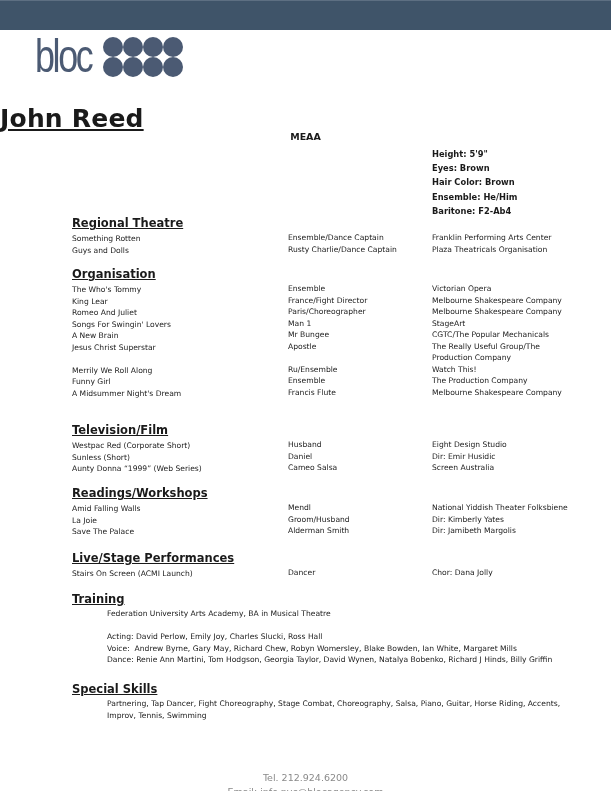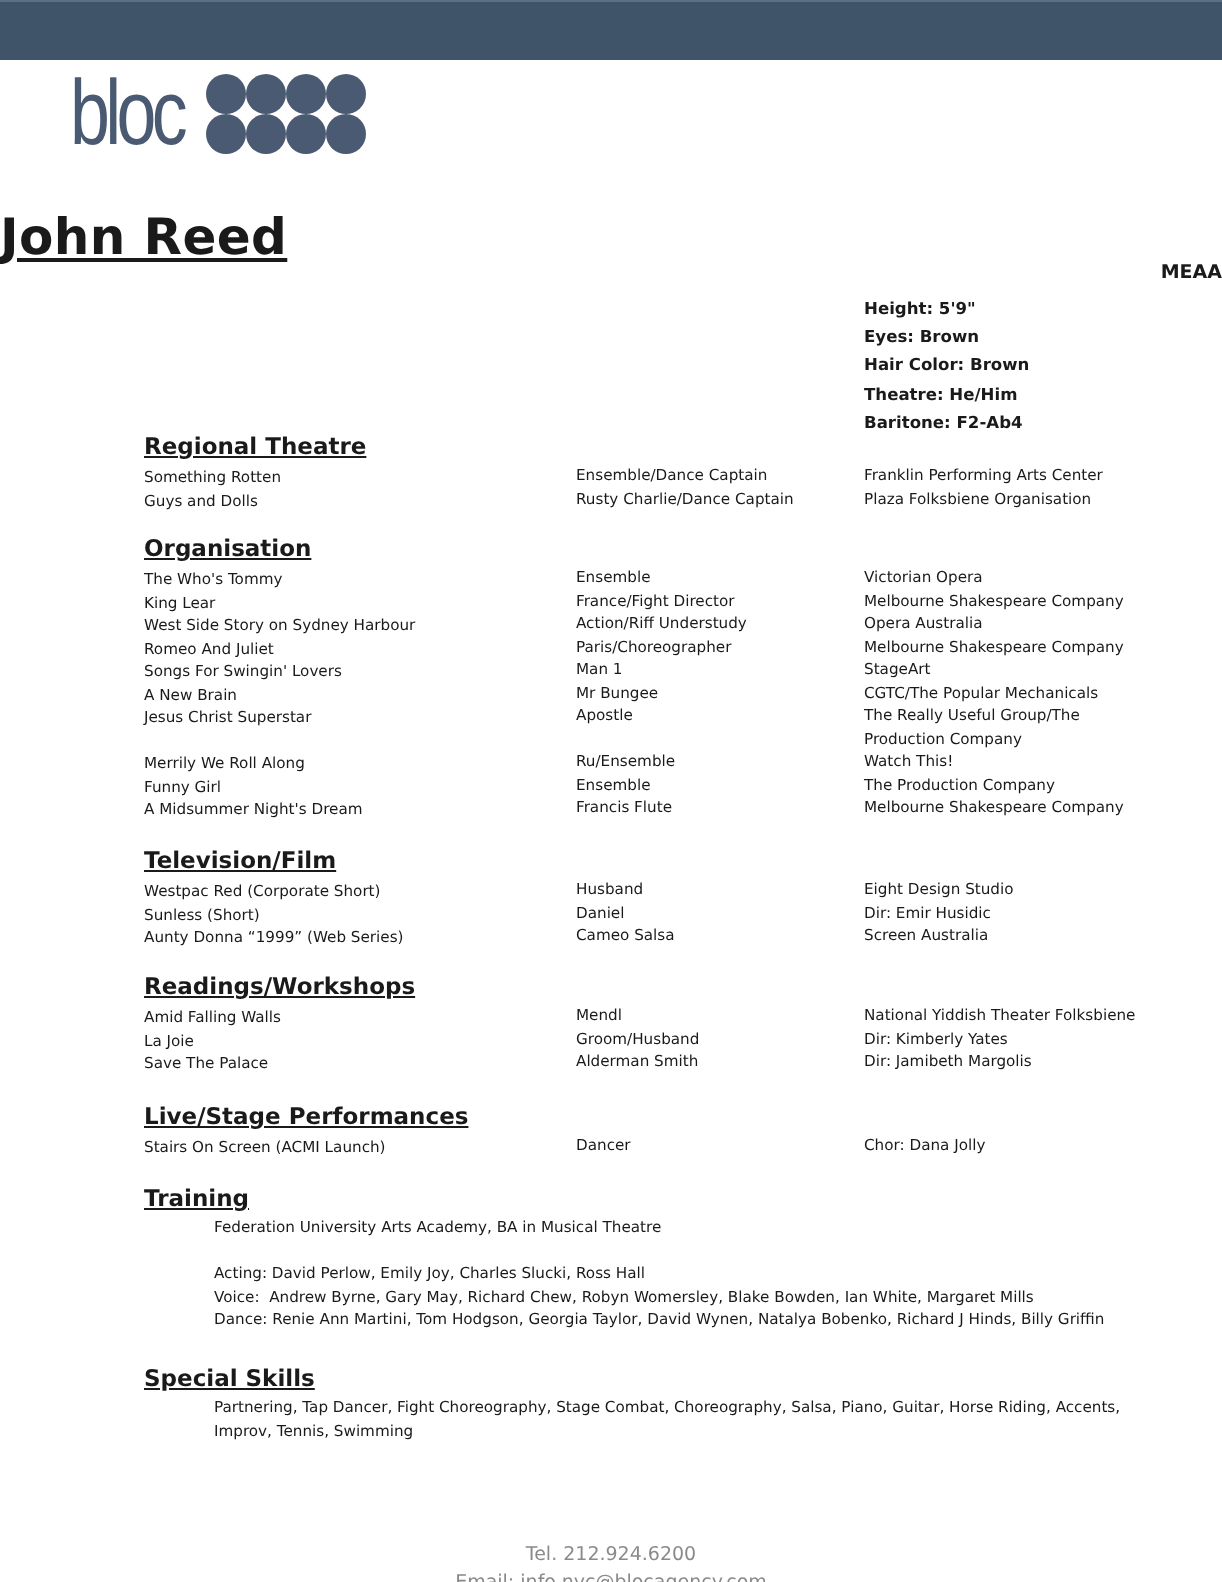--- a/index.html
+++ b/index.html
@@ -3,21 +3,21 @@
   <meta charset="utf-8">
   <style>
     html, body { margin: 0; padding: 0; background: #ffffff; }
     body { width: 611px; height: 791px; position: relative; overflow: hidden; font-family: "DejaVu Sans", sans-serif; color: #1a1a1a; }
     .topbar { position: absolute; left: 0; top: 0; width: 611px; height: 30px; background: #3f5469; border-top: 1px solid #5d6f82; box-sizing: border-box; }
     .logo { position: absolute; left: 35px; top: 36px; height: 40px; display: flex; align-items: center; }
     .logo-text { font-family: "Liberation Sans Narrow", "Liberation Sans", sans-serif; font-size: 46px; font-weight: normal; color: #4b5a73; letter-spacing: -3px; line-height: 40px; transform: scaleX(0.78); transform-origin: left center; margin-right: -14px; }
     .dots { display: grid; grid-template-columns: repeat(4, 19px); grid-template-rows: repeat(2, 19px); gap: 1px; margin-left: 10px; }
     .dot { width: 20px; height: 20px; border-radius: 50%; background: #4b5a73; }
     .name { position: absolute; left: 0; width: 513px; top: 104px; text-align: left; font-size: 25px; font-weight: bold; text-decoration: underline; letter-spacing: 0.2px; }
-    .union { position: absolute; left: 0; width: 611px; top: 131px; text-align: right; font-size: 9.5px; font-weight: bold; }
+    .union { position: absolute; left: 0; width: 611px; top: 131px; text-align: center; font-size: 9.5px; font-weight: bold; }
     .stats { position: absolute; left: 432px; top: 147px; font-size: 8.3px; font-weight: bold; line-height: 14.2px; }
     .section { position: absolute; left: 72px; width: 500px; }
     .sec-title { font-size: 11.5px; font-weight: bold; text-decoration: underline; line-height: 15px; margin-bottom: 1px; }
     .row { position: relative; font-size: 7.6px; line-height: 11.5px; height: 11.5px; }
     .row.tall { height: 23px; }
     .c1 { position: absolute; left: 0; top: 1px; white-space: nowrap; }
     .c2 { position: absolute; left: 216px; top: 0; white-space: nowrap; }
     .c3 { position: absolute; left: 360px; top: 0; width: 150px; }
     .para { font-size: 7.6px; line-height: 11.5px; padding-left: 35px; }
     .gap { height: 11.5px; }
@@ -42,54 +42,49 @@
   </div>
 </div>
 
 <div class="name">John Reed</div>
 <div class="union">MEAA</div>
 
 <div class="stats">
   <div>Height: 5'9"</div>
   <div>Eyes: Brown</div>
   <div>Hair Color: Brown</div>
-  <div>Theatre: He/Him</div>
+  <div>Ensemble: He/Him</div>
   <div>Baritone: F2-Ab4</div>
 </div>
 
 <div class="section" style="top:216px;">
   <div class="sec-title">Regional Theatre</div>
   <div class="row">
     <span class="c1">Something Rotten</span>
     <span class="c2">Ensemble/Dance Captain</span>
     <span class="c3">Franklin Performing Arts Center</span>
   </div>
   <div class="row">
     <span class="c1">Guys and Dolls</span>
     <span class="c2">Rusty Charlie/Dance Captain</span>
-    <span class="c3">Plaza Folksbiene Organisation</span>
+    <span class="c3">Plaza Theatricals Organisation</span>
   </div>
 </div>
 
 <div class="section" style="top:267px;">
   <div class="sec-title">Organisation</div>
   <div class="row">
     <span class="c1">The Who's Tommy</span>
     <span class="c2">Ensemble</span>
     <span class="c3">Victorian Opera</span>
   </div>
   <div class="row">
     <span class="c1">King Lear</span>
     <span class="c2">France/Fight Director</span>
     <span class="c3">Melbourne Shakespeare Company</span>
-  </div>
-  <div class="row">
-    <span class="c1">West Side Story on Sydney Harbour</span>
-    <span class="c2">Action/Riff Understudy</span>
-    <span class="c3">Opera Australia</span>
   </div>
   <div class="row">
     <span class="c1">Romeo And Juliet</span>
     <span class="c2">Paris/Choreographer</span>
     <span class="c3">Melbourne Shakespeare Company</span>
   </div>
   <div class="row">
     <span class="c1">Songs For Swingin' Lovers</span>
     <span class="c2">Man 1</span>
     <span class="c3">StageArt</span>

